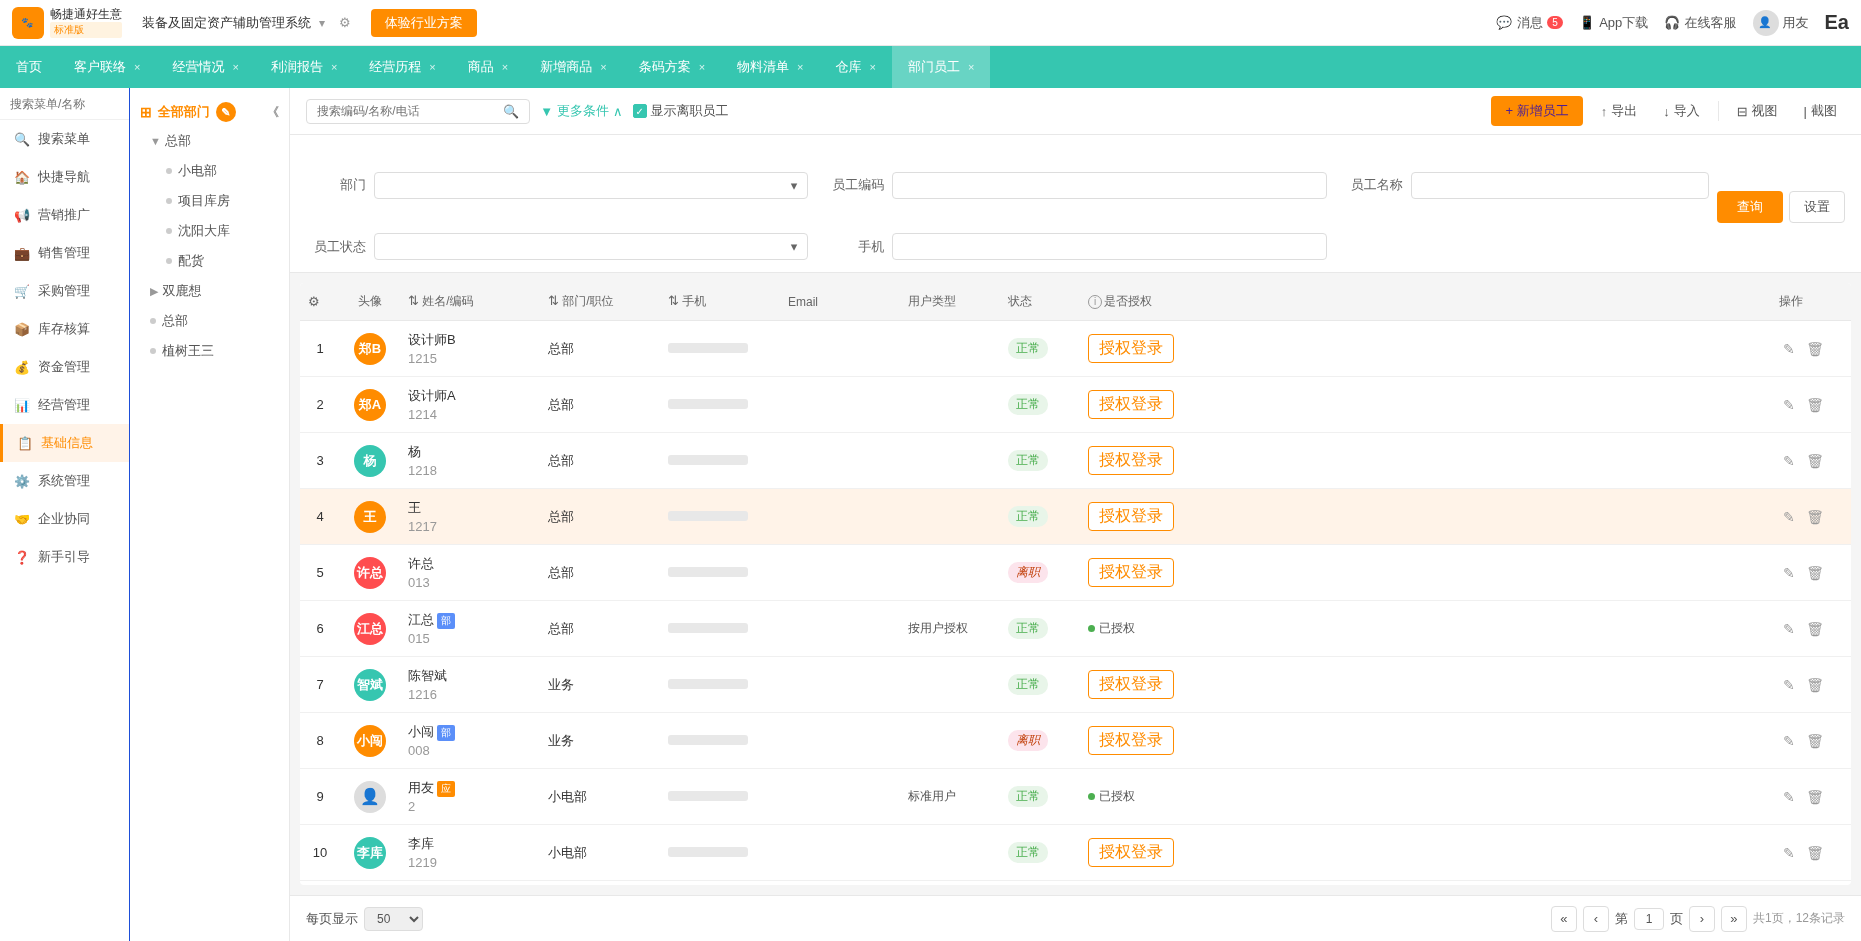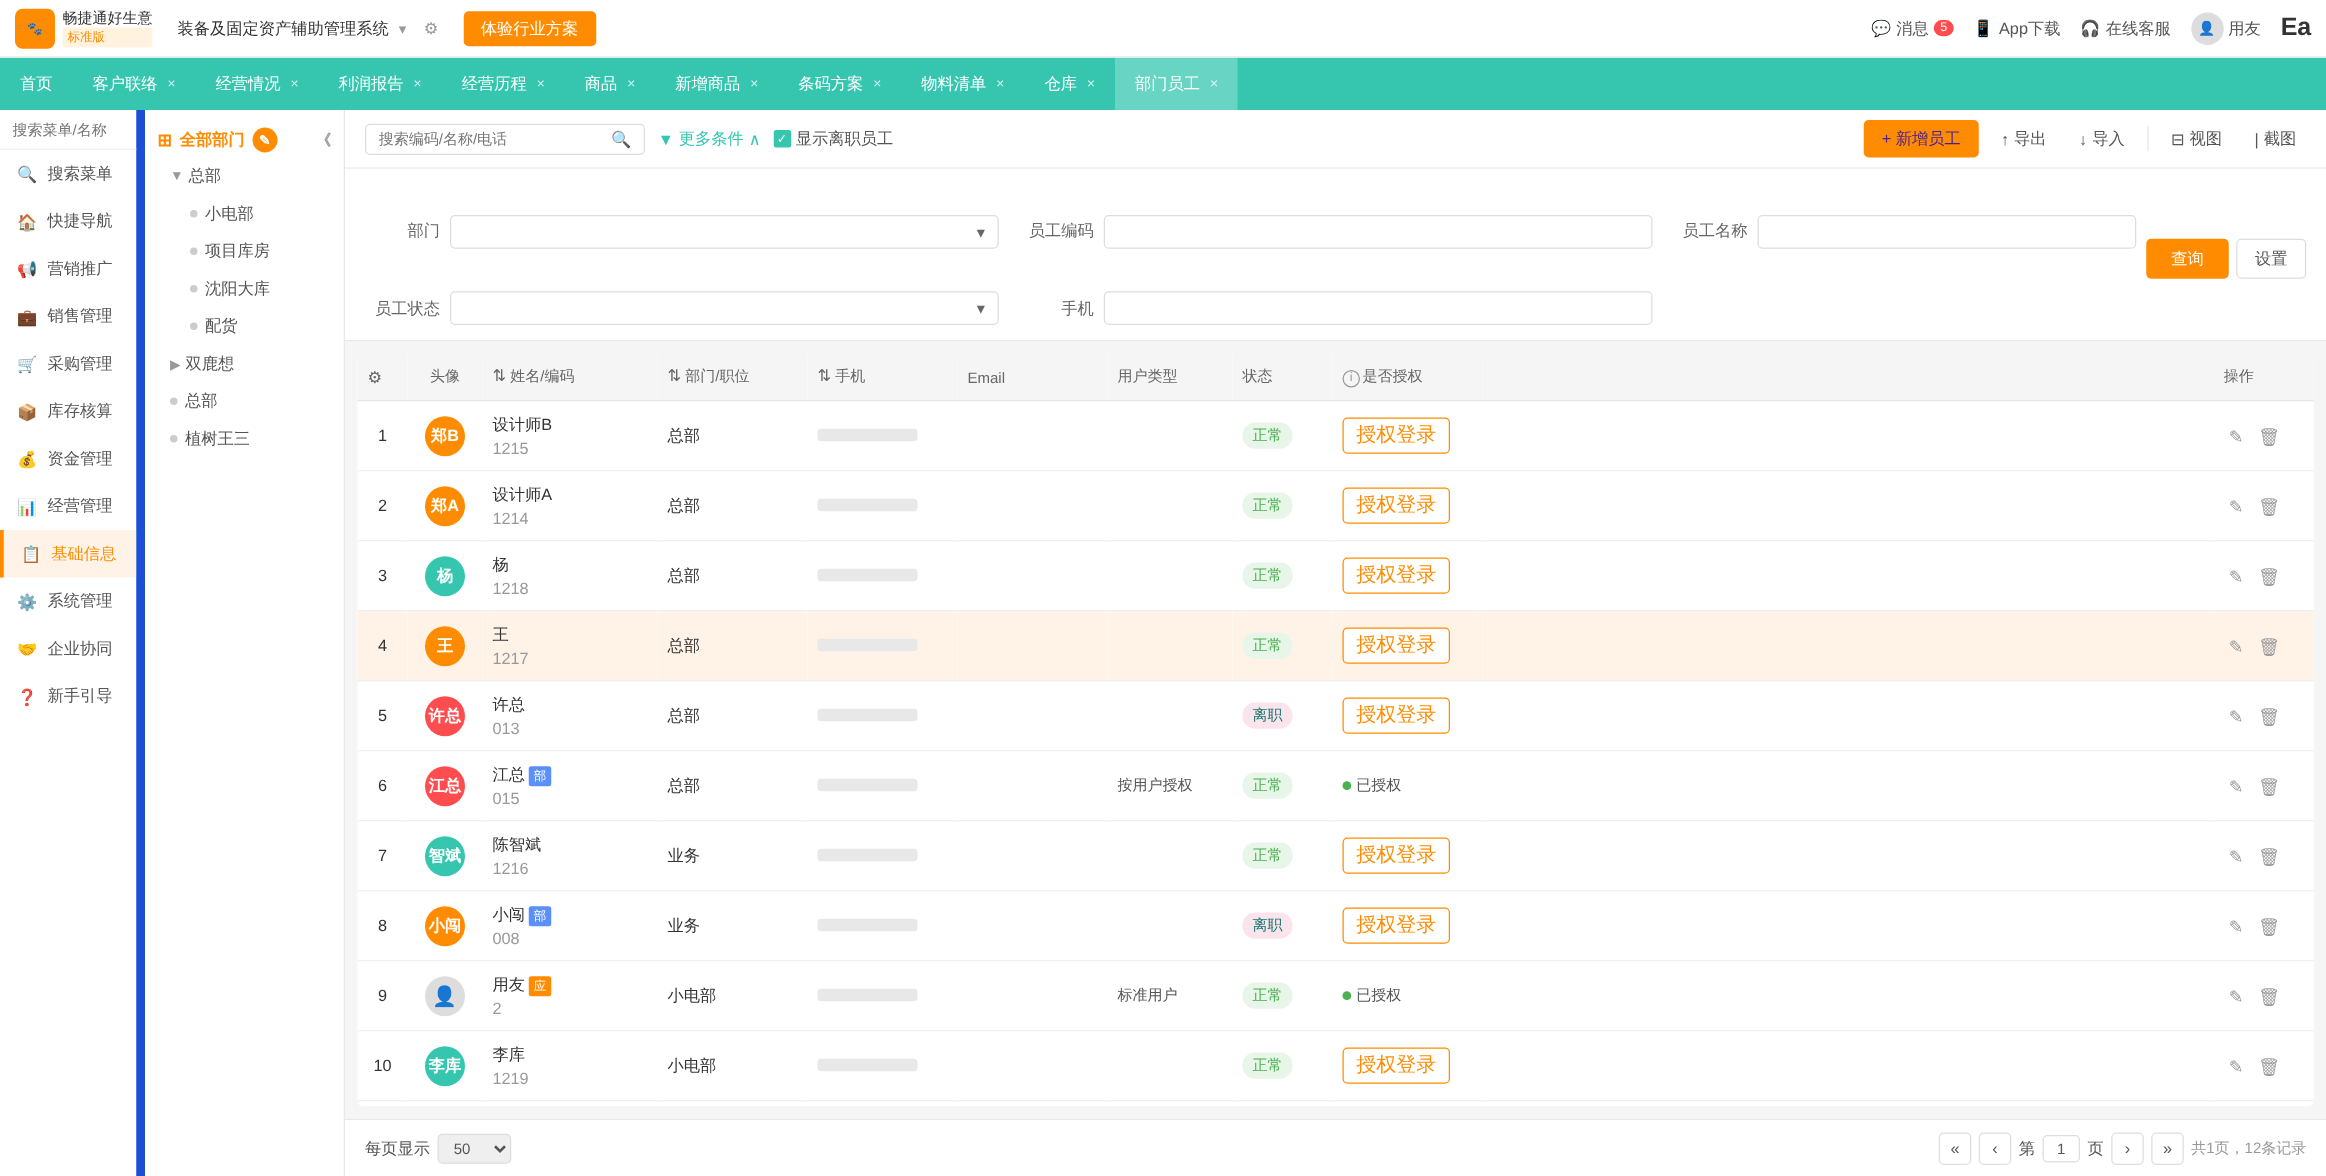--- a/index.html
+++ b/index.html
@@ -61,23 +61,23 @@
 
     
     .main-layout {
       display: flex;
       flex: 1;
       overflow: hidden;
     }
 
     
     .sidebar {
-      width: 116px;
+      width: 130px;
       background: white;
-      border-right: 7px solid #1d4ed8;
+      border-right: 1px solid #1d4ed8;
       display: flex; flex-direction: column;
       min-height: calc(941px - 88px);
     }
     .sidebar-search {
       display: flex; align-items: center;
       padding: 8px 10px; border-bottom: 1px solid #f0f0f0; gap: 6px;
     }
     .sidebar-search input {
       border: none; outline: none; font-size: 12px; color: #666; flex: 1; background: transparent;
     }
@@ -225,21 +225,21 @@
     }
 
     .name-code .name { font-size: 13px; color: #333; }
     .name-code .code { font-size: 13px; color: #999; margin-top: 2px; }
 
     .status-badge {
       display: inline-block; padding: 2px 8px; border-radius: 10px;
       font-size: 12px;
     }
     .status-normal { background: #e8f5e9; color: #4caf50; }
-    .status-resigned { background: #fce4ec; color: #0f766e; }
+    .status-resigned { background: #fce4ec; color: #c2410c; font-style: italic; }
 
     .auth-btn {
       border: 1px solid #ff8c00; color: #ff8c00; background: white;
       border-radius: 4px; padding: 3px 10px; cursor: pointer; font-size: 16px;
       white-space: nowrap;
     }
 
     .authorized { color: #555; font-size: 12px; display: flex; align-items: center; gap: 4px; }
     .authorized-dot { width: 7px; height: 7px; background: #4caf50; border-radius: 50%; display: inline-block; }
 

